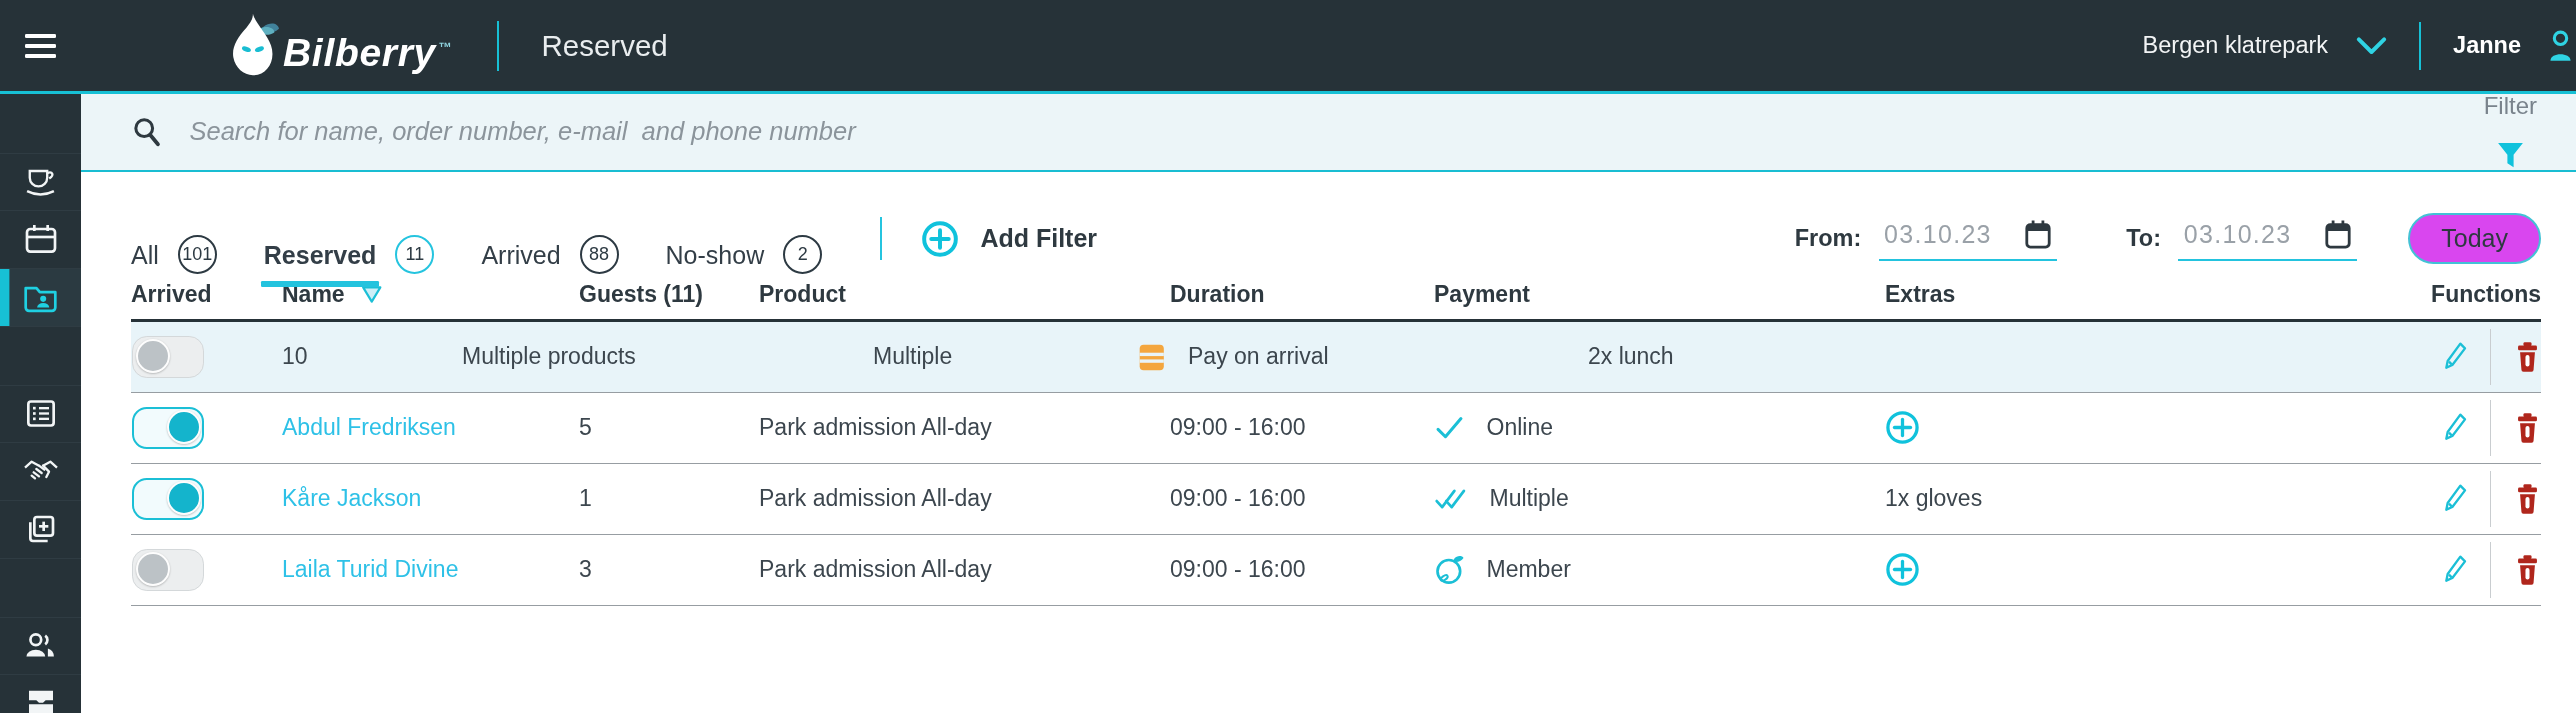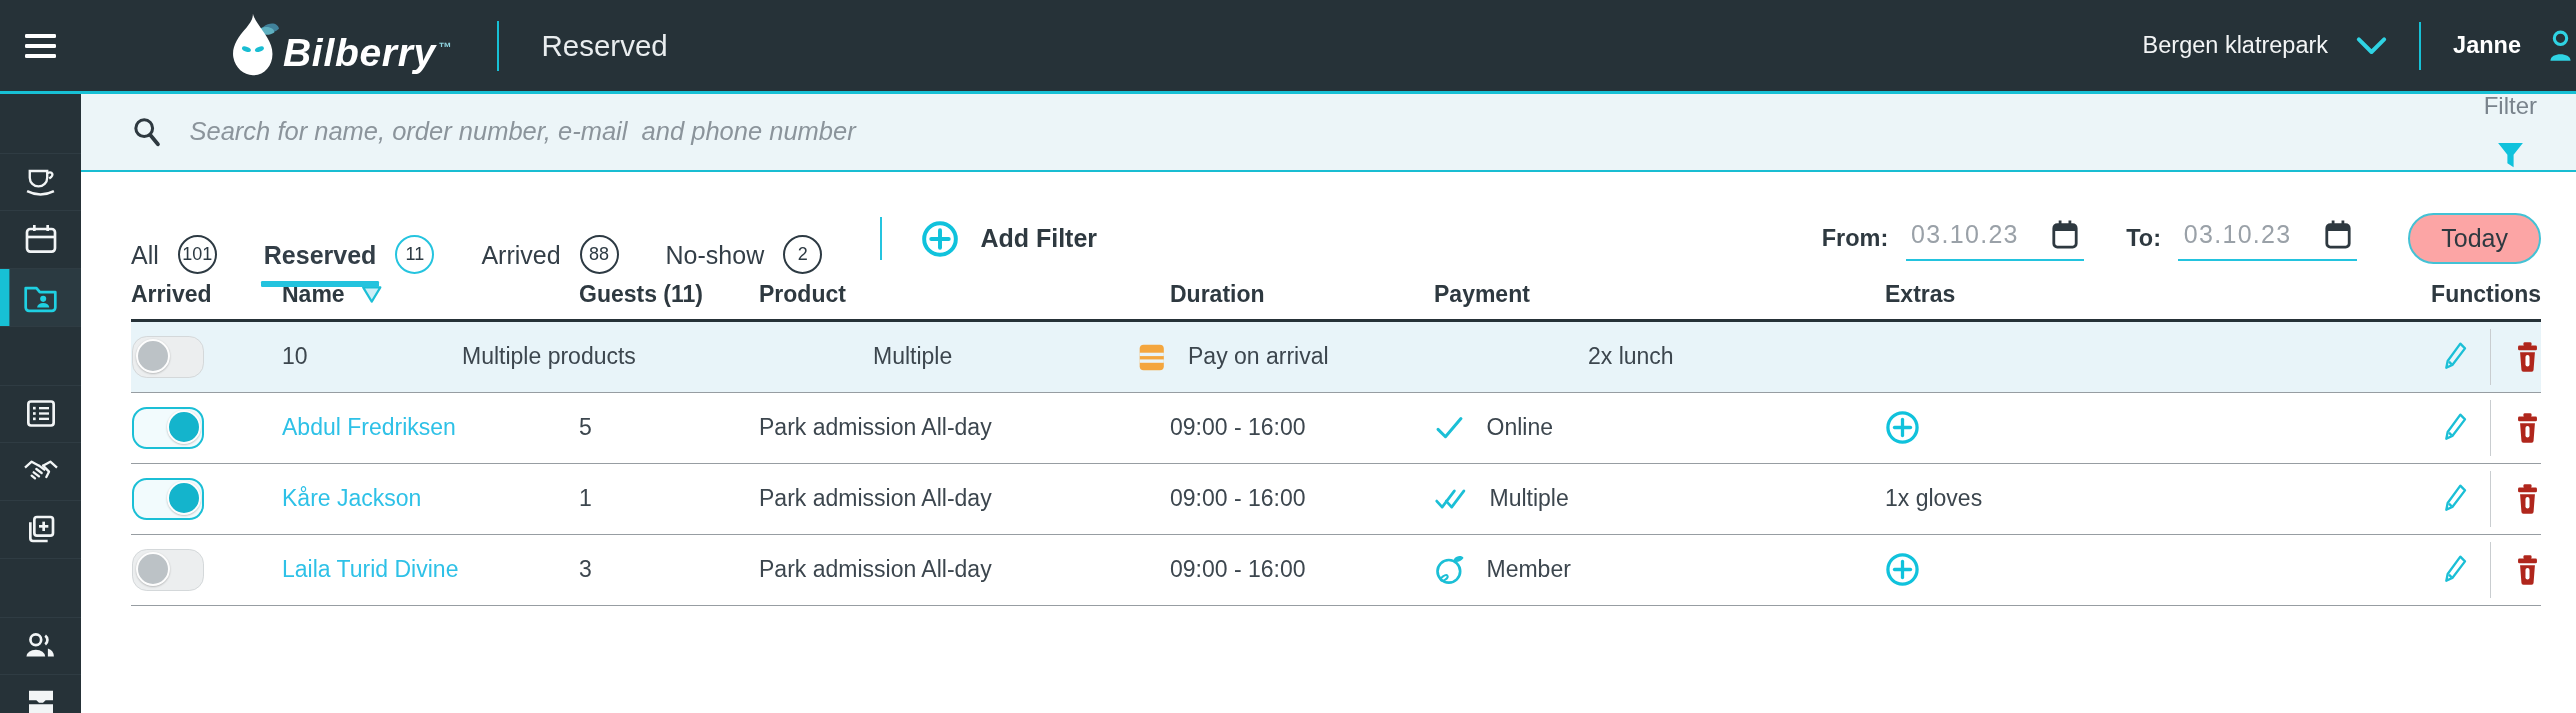--- a/index.html
+++ b/index.html
@@ -53,24 +53,24 @@
   .tab-label { position:relative; line-height:1.2; }
   .tab.active .tab-label { font-weight:bold; }
   .tab.active .tab-label::after { content:""; position:absolute; left:-2.7px; right:-2.7px; bottom:-17.4px; height:6px; background:#23c3de; border-radius:1.3px; }
   .badge { width:39px; height:39px; border:2px solid #2d3a43; border-radius:50%; display:flex; align-items:center; justify-content:center; font-size:18px; color:#2d3a43; }
   .tab.active .badge { border-color:#25c4df; }
   .tabs-divider { width:2px; height:43px; background:#25c4df; margin:0 39px 0 10.7px; }
   .add-filter { display:flex; align-items:center; gap:21.5px; font-size:25px; font-weight:bold; color:#2e3940; cursor:pointer; }
 
   .dates-block { display:flex; align-items:center; gap:42px; }
   .date-field { display:flex; align-items:center; }
-  .date-label { font-size:23.5px; font-weight:bold; color:#2e3940; margin-right:17.4px; }
+  .date-label { font-size:23.5px; font-weight:bold; color:#2e3940; margin-right:17.4px;margin-left:27px; }
   .date-value-wrap { display:flex; align-items:center; gap:32px; border-bottom:2.7px solid #23c3de; padding:2.7px 5.4px 9.4px 5.4px; cursor:pointer; }
   .date-value { font-size:25px; color:#9aa1a8; letter-spacing:1.3px; }
-  .today-btn { height:51px; padding:0 31px; border:2px solid #43c2d5; border-radius:27px; background:#fca5a5; font-size:25px; color:#2e3940; display:flex; align-items:center; cursor:pointer; margin-left:9.4px; }
+  .today-btn { height:51px; padding:0 31px; border:2px solid #43c2d5; border-radius:27px; background:#d946ef; font-size:25px; color:#2e3940; display:flex; align-items:center; cursor:pointer; margin-left:9.4px; }
 
   
   .table { margin:0 35px 0 50px; }
   .thead { display:flex; align-items:center; height:51px; border-bottom:3.4px solid #263238; font-weight:bold; font-size:23px; color:#2e3940; }
   .trow { display:flex; align-items:center; height:71px; border-bottom:1.3px solid #979da2; font-size:23px; color:#3c464e; }
   .trow.highlight { background:#e8f4f9; }
   .col-arrived { width:151px; }
   .col-name { width:297px; display:flex; align-items:center; gap:16px; }
   .col-guests { width:180px; }
   .col-product { width:411px; }

